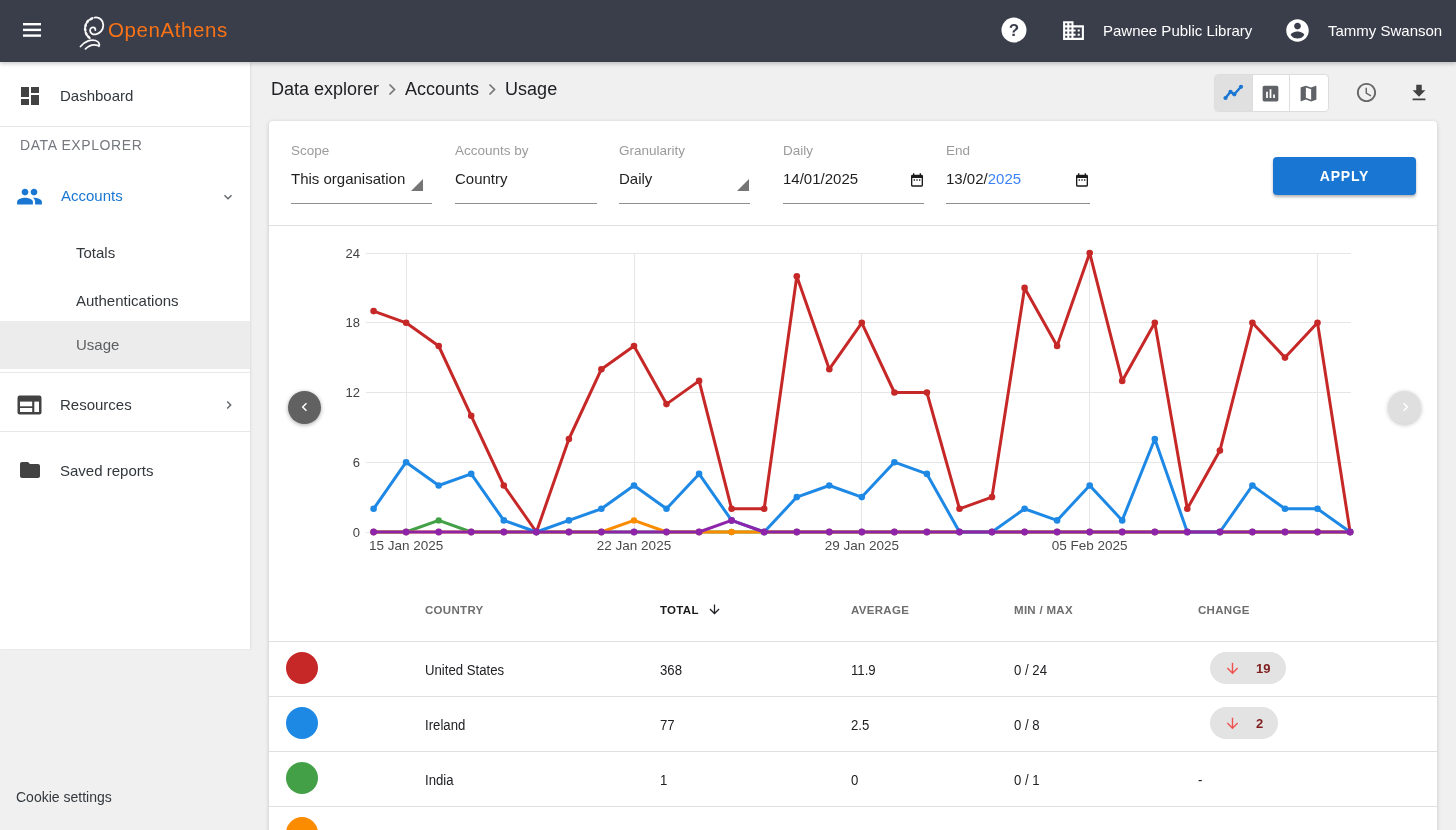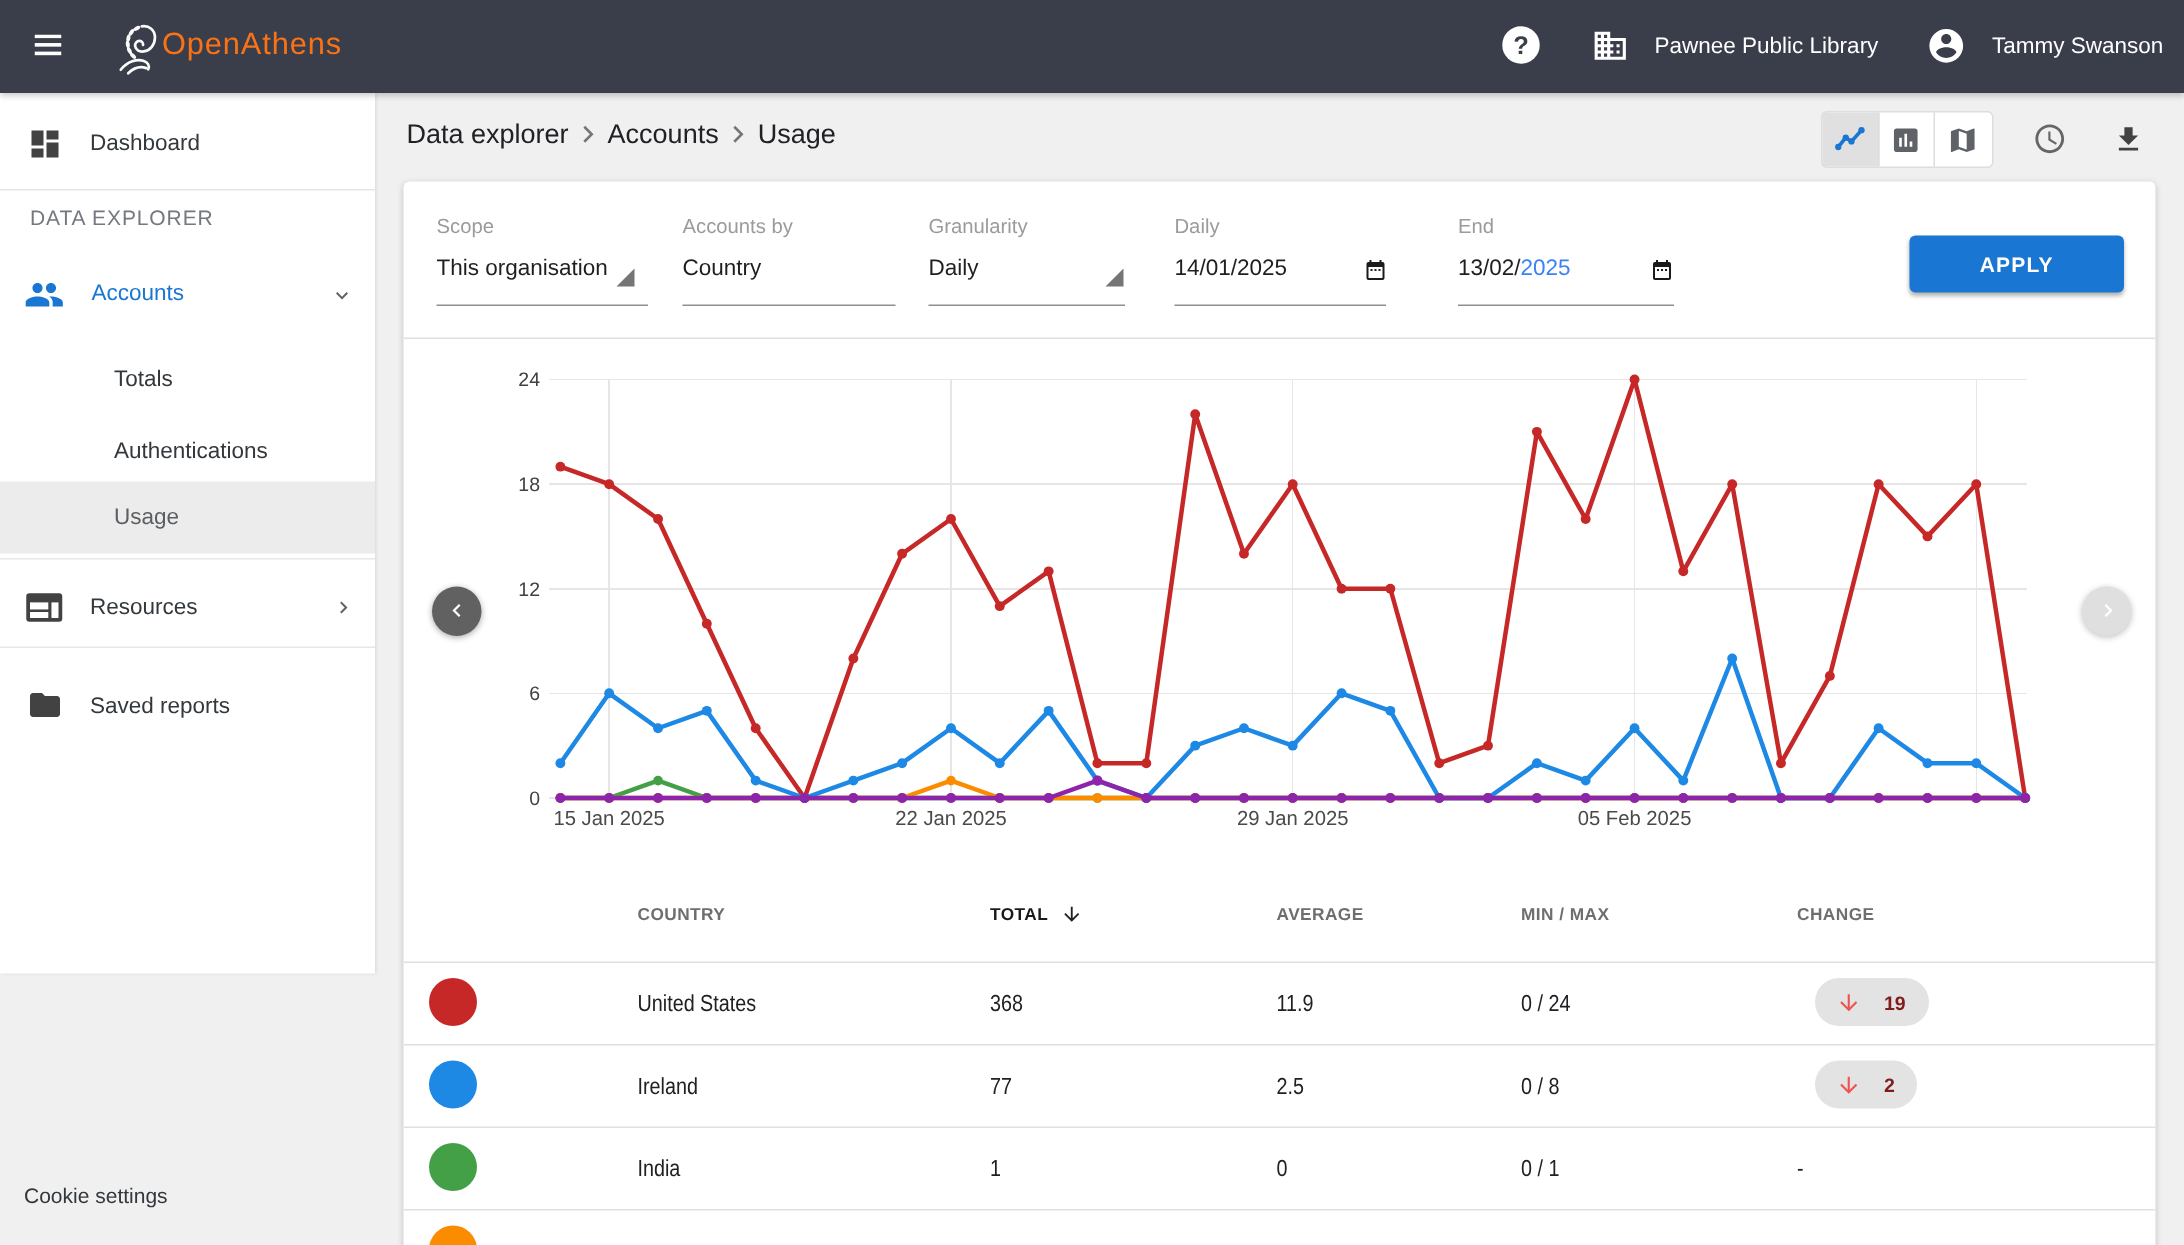--- a/index.html
+++ b/index.html
@@ -189,21 +189,21 @@
       <div class="funder" style="left:0;width:131px"></div>
     </div>
     <div class="field" style="left:514px">
       <div class="flabel">Daily</div>
       <div class="fval">14/01/2025</div>
       <svg class="abs" style="left:126px;top:29px" width="16" height="16" viewBox="0 0 24 24" fill="#1b1b1b">
           <path d="M9 11H7v2h2v-2zm4 0h-2v2h2v-2zm4 0h-2v2h2v-2zm2-7h-1V2h-2v2H8V2H6v2H5c-1.11 0-1.99.9-1.99 2L3 20c0 1.1.89 2 2 2h14c1.1 0 2-.9 2-2V6c0-1.1-.9-2-2-2zm0 16H5V9h14v11z"></path>
         </svg>
       <div class="funder" style="left:0;width:141px"></div>
     </div>
-    <div class="field" style="left:703px">
+    <div class="field" style="left:677px">
       <div class="flabel">End</div>
       <div class="fval">13/02/<span style="color:#3b82f6">2025</span></div>
       <svg class="abs" style="left:128px;top:29px" width="16" height="16" viewBox="0 0 24 24" fill="#1b1b1b">
           <path d="M9 11H7v2h2v-2zm4 0h-2v2h2v-2zm4 0h-2v2h2v-2zm2-7h-1V2h-2v2H8V2H6v2H5c-1.11 0-1.99.9-1.99 2L3 20c0 1.1.89 2 2 2h14c1.1 0 2-.9 2-2V6c0-1.1-.9-2-2-2zm0 16H5V9h14v11z"></path>
         </svg>
       <div class="funder" style="left:0;width:144px"></div>
     </div>
     <div id="applybtn">APPLY</div>
     <div id="fdivider"></div>
 

